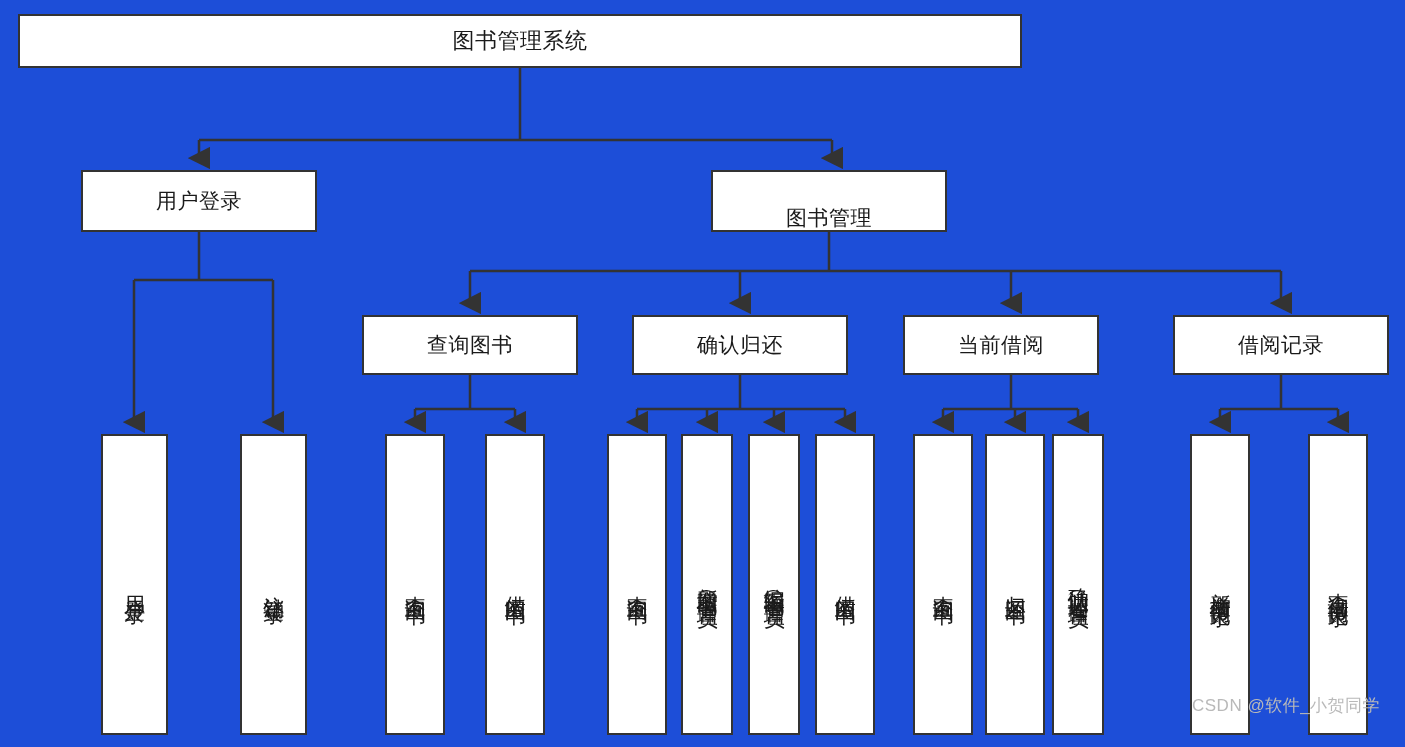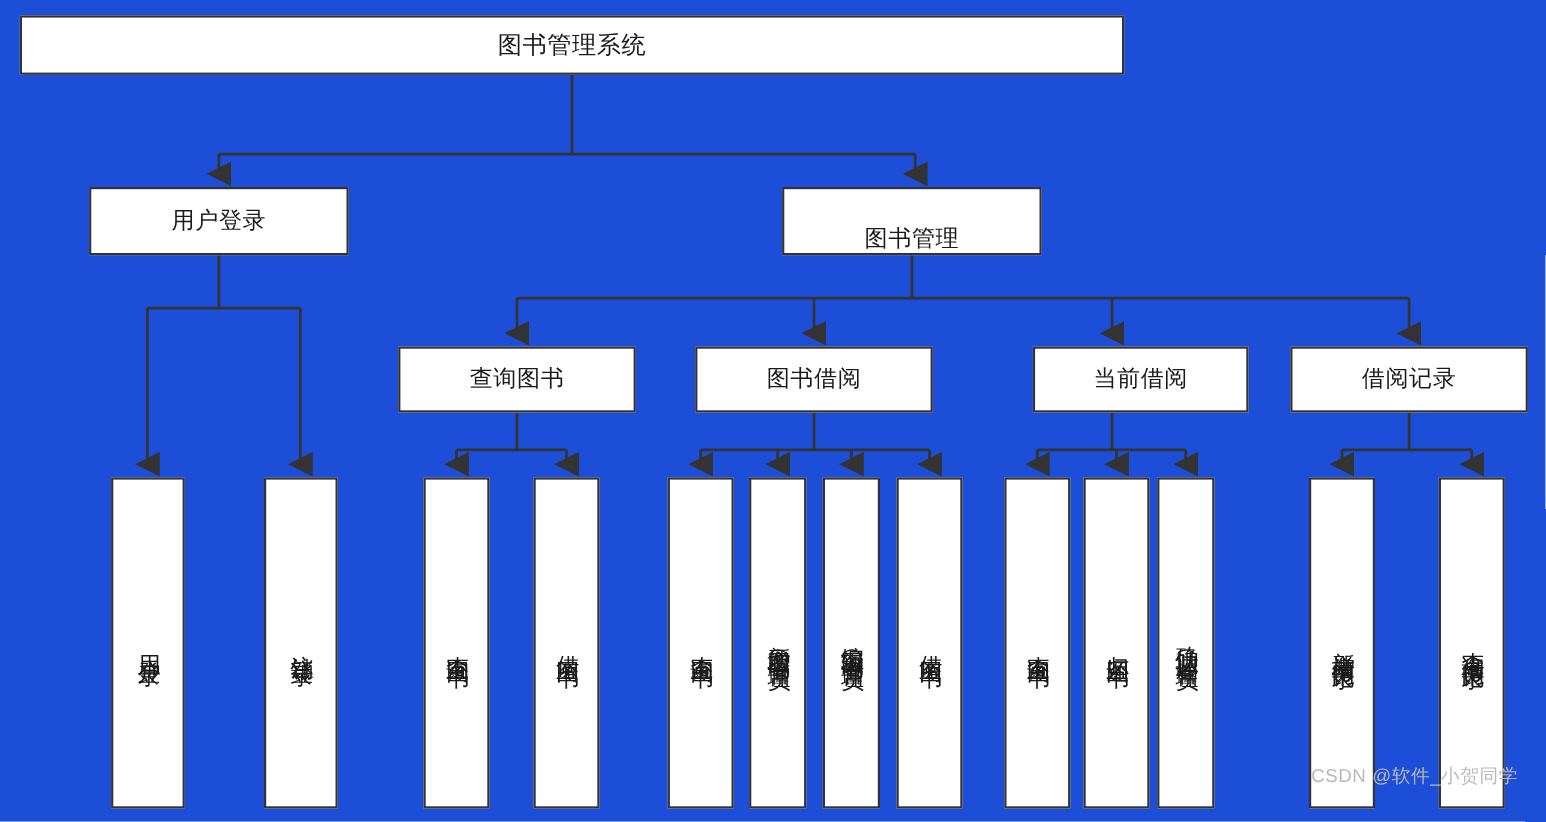--- a/index.html
+++ b/index.html
@@ -126,23 +126,23 @@
     <span>用户登录</span>
   </div>
   <div class="node horizontal" id="node-l2-1" style="left: 711px; top: 170px; width: 236px; height: 62px; align-items: flex-end;">
     <span>图书管理</span>
   </div>
 
   <div class="node horizontal" id="node-l3-0" style="left: 362px; top: 315px; width: 216px; height: 60px;">
     <span>查询图书</span>
   </div>
   <div class="node horizontal" id="node-l3-1" style="left: 632px; top: 315px; width: 216px; height: 60px;">
-    <span>图书借阅</span>
+    <span>确认归还</span>
   </div>
-  <div class="node horizontal" id="node-l3-2" style="left: 903px; top: 315px; width: 196px; height: 60px; margin-left: 36px;">
+  <div class="node horizontal" id="node-l3-2" style="left: 903px; top: 315px; width: 196px; height: 60px;">
     <span>当前借阅</span>
   </div>
   <div class="node horizontal" id="node-l3-3" style="left: 1173px; top: 315px; width: 216px; height: 60px; text-align: right;">
     <span>借阅记录</span>
   </div>
 
   <div class="node vertical" id="node-leaf-0" style="left: 101px; top: 434px; width: 67px; height: 301px;">
     <span class="vtext">用户登录</span>
   </div>
   <div class="node vertical" id="node-leaf-1" style="left: 240px; top: 434px; width: 67px; height: 301px;">

